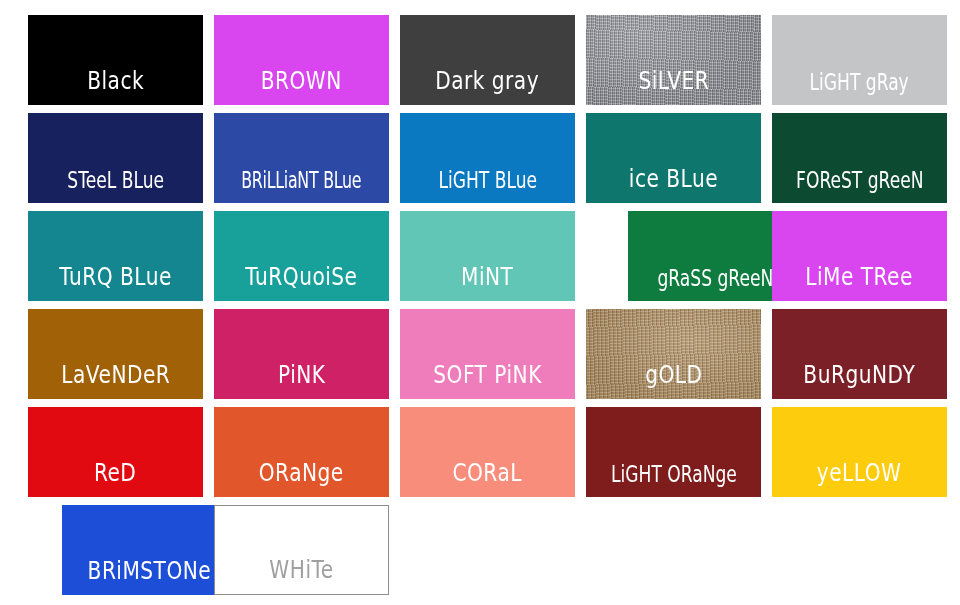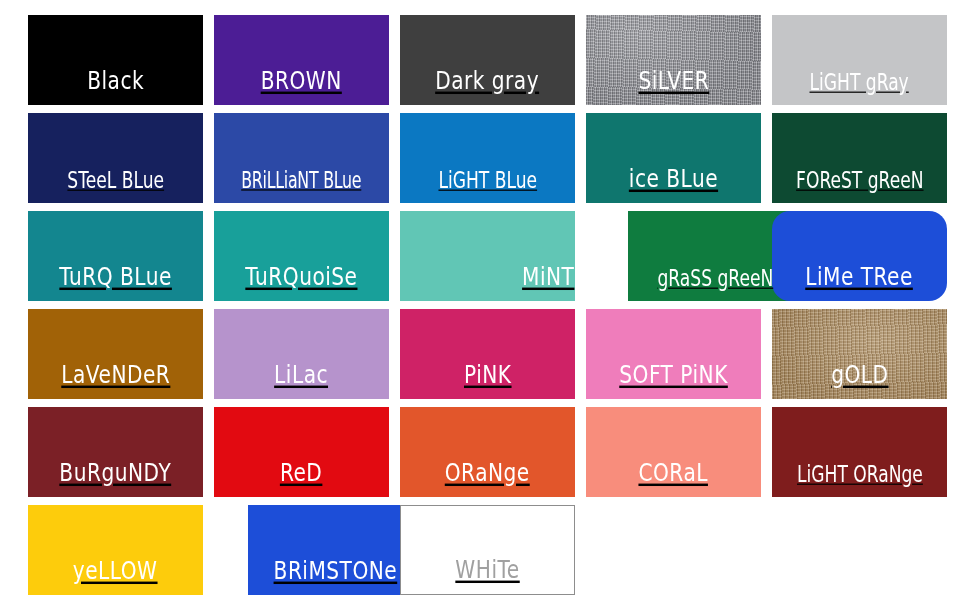--- a/index.html
+++ b/index.html
@@ -13,21 +13,20 @@
     position:relative;
     width:960px; height:605px;
     display:grid;
     grid-template-columns:repeat(5, 175px);
     grid-template-rows:repeat(6, 90px);
     column-gap:11px;
     row-gap:8px;
     padding:15px 8px 0 28px;
     align-content:start;
     justify-content:start;
-    text-decoration:underline;
   }
   .swatch {
     position:relative;
     width:175px; height:90px;
     display:flex;
     align-items:flex-end;
     justify-content:center;
     overflow:hidden;
   }
   .swatch .label {
@@ -67,21 +66,21 @@
   }
   .swatch.bordered { border:1px solid #8d8d8d; }
 </style>
 </head>
 <body style="background: rgb(255, 255, 255);">
 
 <div id="swatch-grid" style="background: rgb(255, 255, 255); grid-template-columns: repeat(5, 175px); grid-template-rows: repeat(6, 90px);">
     <div class="swatch" style="background: rgb(0, 0, 0);">
       <span class="label" style="color: rgb(255, 255, 255);">Black</span>
     </div>
-    <div class="swatch" style="background: #4c1d95;">
+    <div class="swatch" style="background: #d946ef;">
       <span class="label" style="color: rgb(255, 255, 255);">BROWN</span>
     </div>
     <div class="swatch" style="background: rgb(63, 63, 63);">
       <span class="label" style="color: rgb(255, 255, 255);">Dark gray</span>
     </div>
     <div class="swatch" style="background: rgb(154, 155, 162);">
       <div class="tex tex-heather"></div>
       <span class="label" style="color: rgb(255, 255, 255);">SiLVER</span>
     </div>
     <div class="swatch" style="background: rgb(196, 197, 199);">
@@ -101,34 +100,31 @@
     </div>
     <div class="swatch" style="background: rgb(13, 74, 50);">
       <span class="label long" style="color: rgb(255, 255, 255);">FOReST gReeN</span>
     </div>
     <div class="swatch" style="background: rgb(19, 134, 143);">
       <span class="label" style="color: rgb(255, 255, 255);">TuRQ BLue</span>
     </div>
     <div class="swatch" style="background: rgb(24, 160, 154);">
       <span class="label" style="color: rgb(255, 255, 255);">TuRQuoiSe</span>
     </div>
-    <div class="swatch" style="background: rgb(97, 198, 181); justify-content: flex-end;">
+    <div class="swatch" style="background: rgb(97, 198, 181);">
       <span class="label" style="color: rgb(255, 255, 255);">MiNT</span>
     </div>
     <div class="swatch" style="background: rgb(15, 124, 63); margin-left: 42px;">
       <span class="label long" style="color: rgb(255, 255, 255);">gRaSS gReeN</span>
     </div>
-    <div class="swatch" style="background: #1d4ed8; border-radius: 18px;">
+    <div class="swatch" style="background: #d946ef;">
       <span class="label" style="color: rgb(255, 255, 255);">LiMe TRee</span>
     </div>
     <div class="swatch" style="background: #a16207;">
       <span class="label" style="color: rgb(255, 255, 255);">LaVeNDeR</span>
-    </div>
-    <div class="swatch" style="background: rgb(182, 147, 204);">
-      <span class="label" style="color: rgb(255, 255, 255);">LiLac</span>
     </div>
     <div class="swatch" style="background: rgb(207, 34, 102);">
       <span class="label" style="color: rgb(255, 255, 255);">PiNK</span>
     </div>
     <div class="swatch" style="background: rgb(239, 125, 187);">
       <span class="label" style="color: rgb(255, 255, 255);">SOFT PiNK</span>
     </div>
     <div class="swatch" style="background: rgb(179, 147, 101);">
       <div class="tex tex-suede"></div>
       <span class="label" style="color: rgb(255, 255, 255);">gOLD</span>

